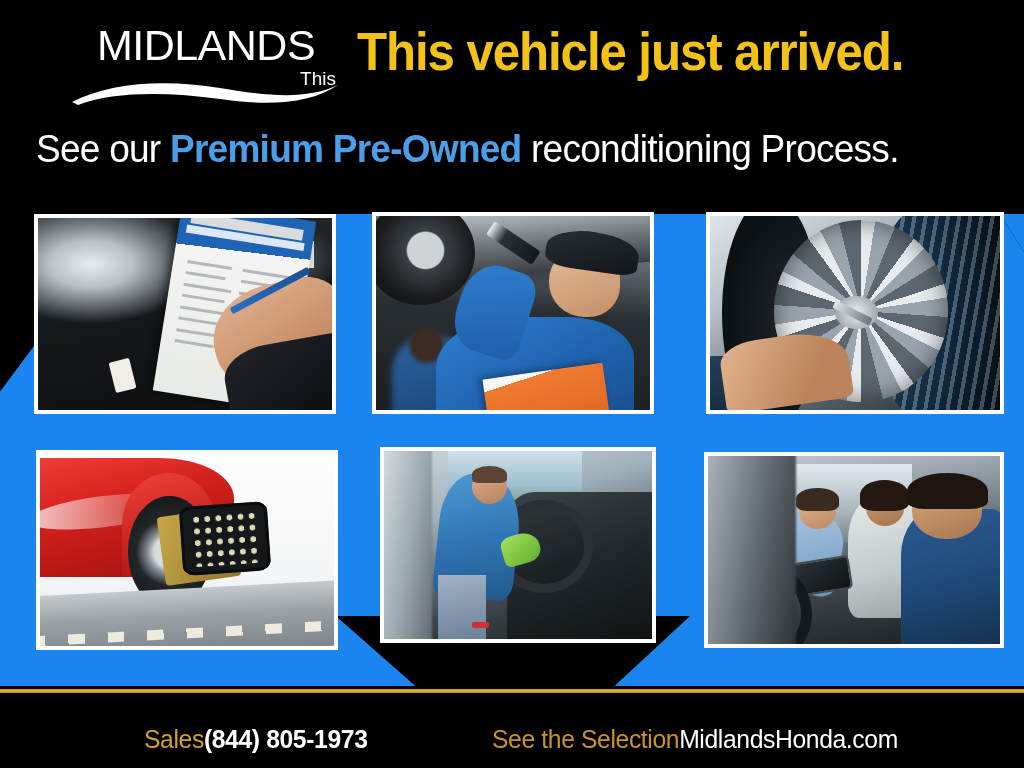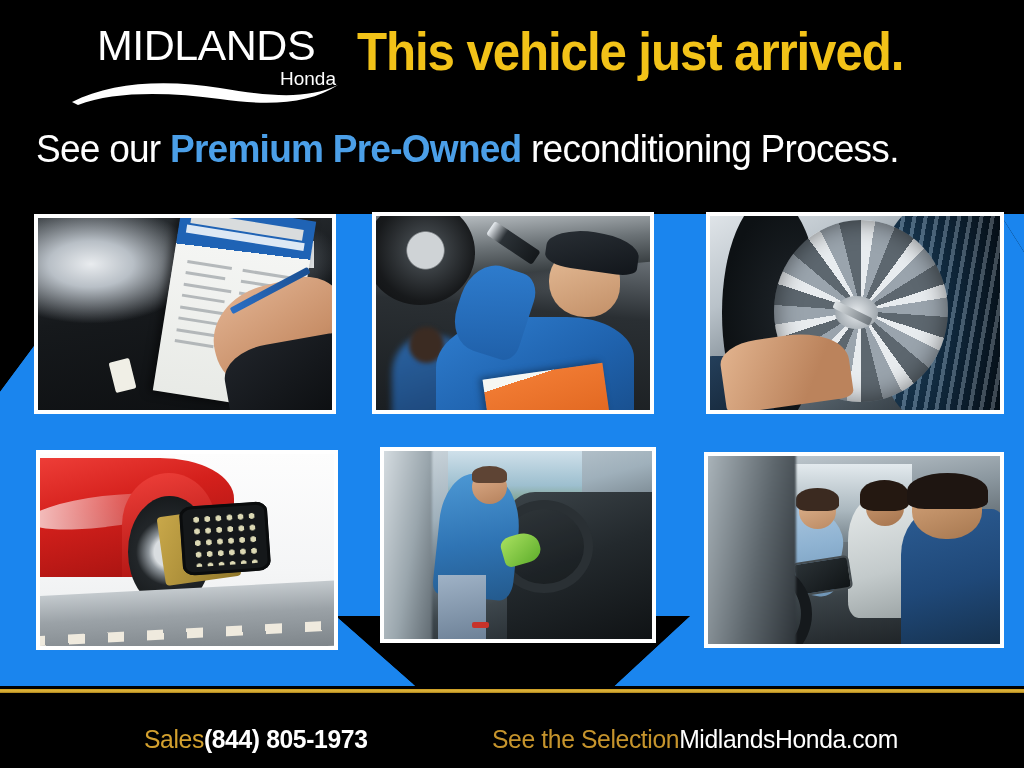--- a/index.html
+++ b/index.html
@@ -237,21 +237,21 @@
 </style>
 </head>
 <body>
 
 <div id="stage">
 
   <div id="header">
 
     <div id="logo">
       <div class="word">MIDLANDS</div>
-      <div class="sub">Honda</div>
+      <div class="sub">This</div>
       <svg class="swoosh" viewBox="0 0 272 26">
         <path d="M2 22 C 40 2, 96 -1, 150 8 C 198 16, 236 20, 268 5 C 240 24, 198 26, 150 19 C 98 12, 44 11, 8 25 Z" fill="#ffffff"></path>
       </svg>
     </div>
 
     <div class="head-line" id="headline">This vehicle  just arrived.</div>
 
     <div class="head-line" id="subheadline"><span>See our </span><span class="hl">Premium Pre-Owned</span><span> reconditioning Process.</span></div>
   </div>
 

